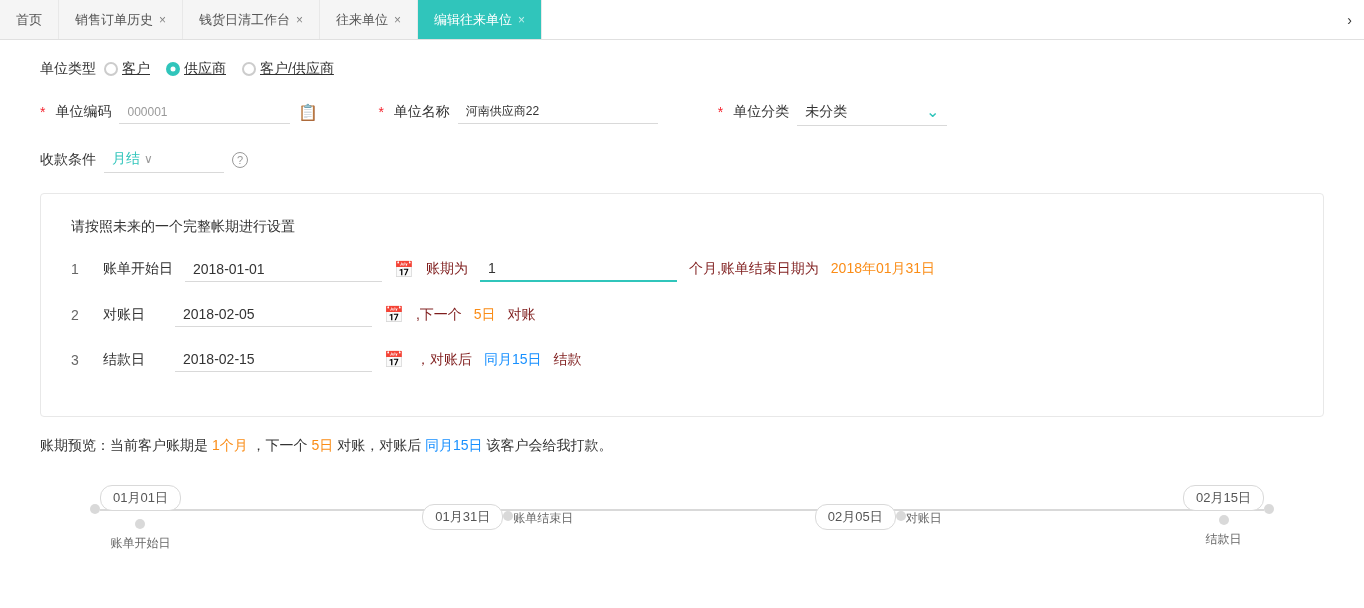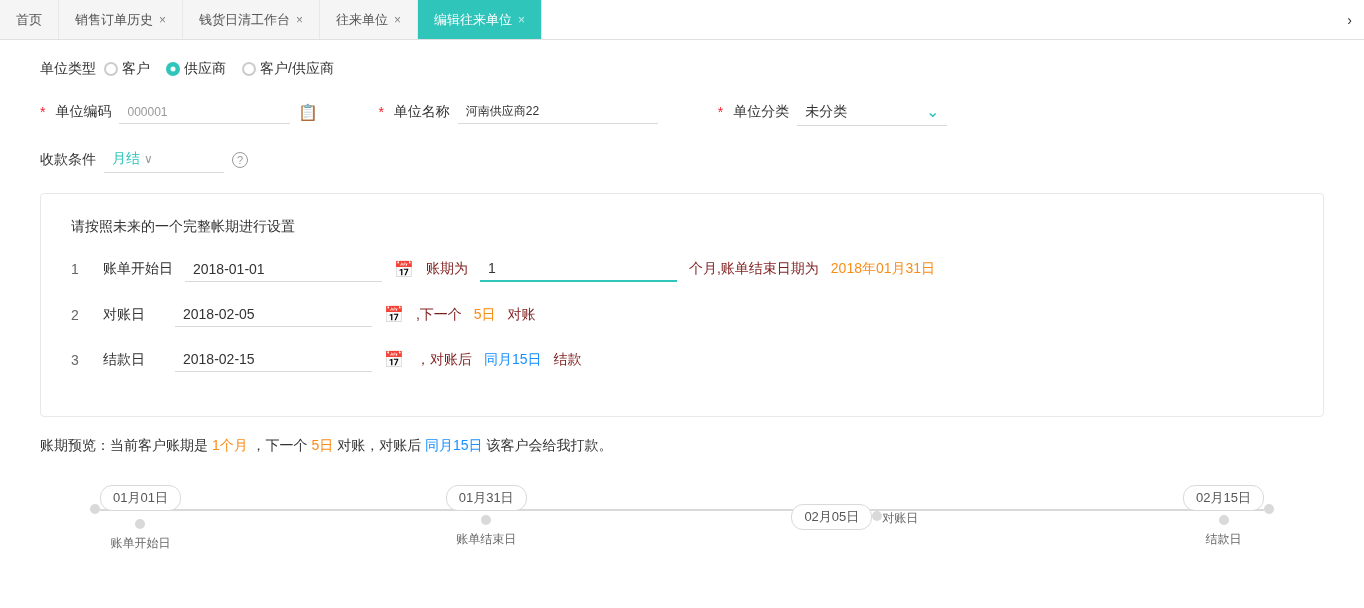--- a/index.html
+++ b/index.html
@@ -68,20 +68,21 @@
     .required-star {
       color: #f5222d;
       margin-right: 2px;
     }
 
     
     .radio-group {
       display: flex;
       align-items: flex-start;
       gap: 16px;
+      text-decoration: underline;
     }
     .radio-item {
       display: flex;
       align-items: center;
       gap: 4px;
       cursor: pointer;
     }
     .radio-circle {
       width: 14px;
       height: 14px;
@@ -400,21 +401,21 @@
       <div style="display:flex; justify-content: space-between; position:relative;">
 
         <div style="display:flex; flex-direction:column; align-items:center;">
           <div style="border:1px solid #d9d9d9; border-radius:12px; padding: 3px 12px; font-size:13px; color:#555; background:#fff; margin-bottom:8px;">
             <span>01月01日</span>
           </div>
           <div style="width:10px; height:10px; border-radius:50%; background:#d9d9d9; margin-bottom:6px;"></div>
           <span style="font-size:12px; color:#666;">账单开始日</span>
         </div>
 
-        <div style="display:flex; flex-direction:column; align-items:center;">
+        <div style="display:flex; flex-direction:row; align-items:center;">
           <div style="border:1px solid #d9d9d9; border-radius:12px; padding: 3px 12px; font-size:13px; color:#555; background:#fff; margin-bottom:4px;">
             <span>01月31日</span>
           </div>
           <div style="width:10px; height:10px; border-radius:50%; background:#d9d9d9; margin-bottom:6px;"></div>
           <span style="font-size:12px; color:#666;">账单结束日</span>
         </div>
 
         <div style="display:flex; flex-direction:row; align-items:center;">
           <div style="border:1px solid #d9d9d9; border-radius:12px; padding: 3px 12px; font-size:13px; color:#555; background:#fff; margin-bottom:4px;">
             <span>02月05日</span>

